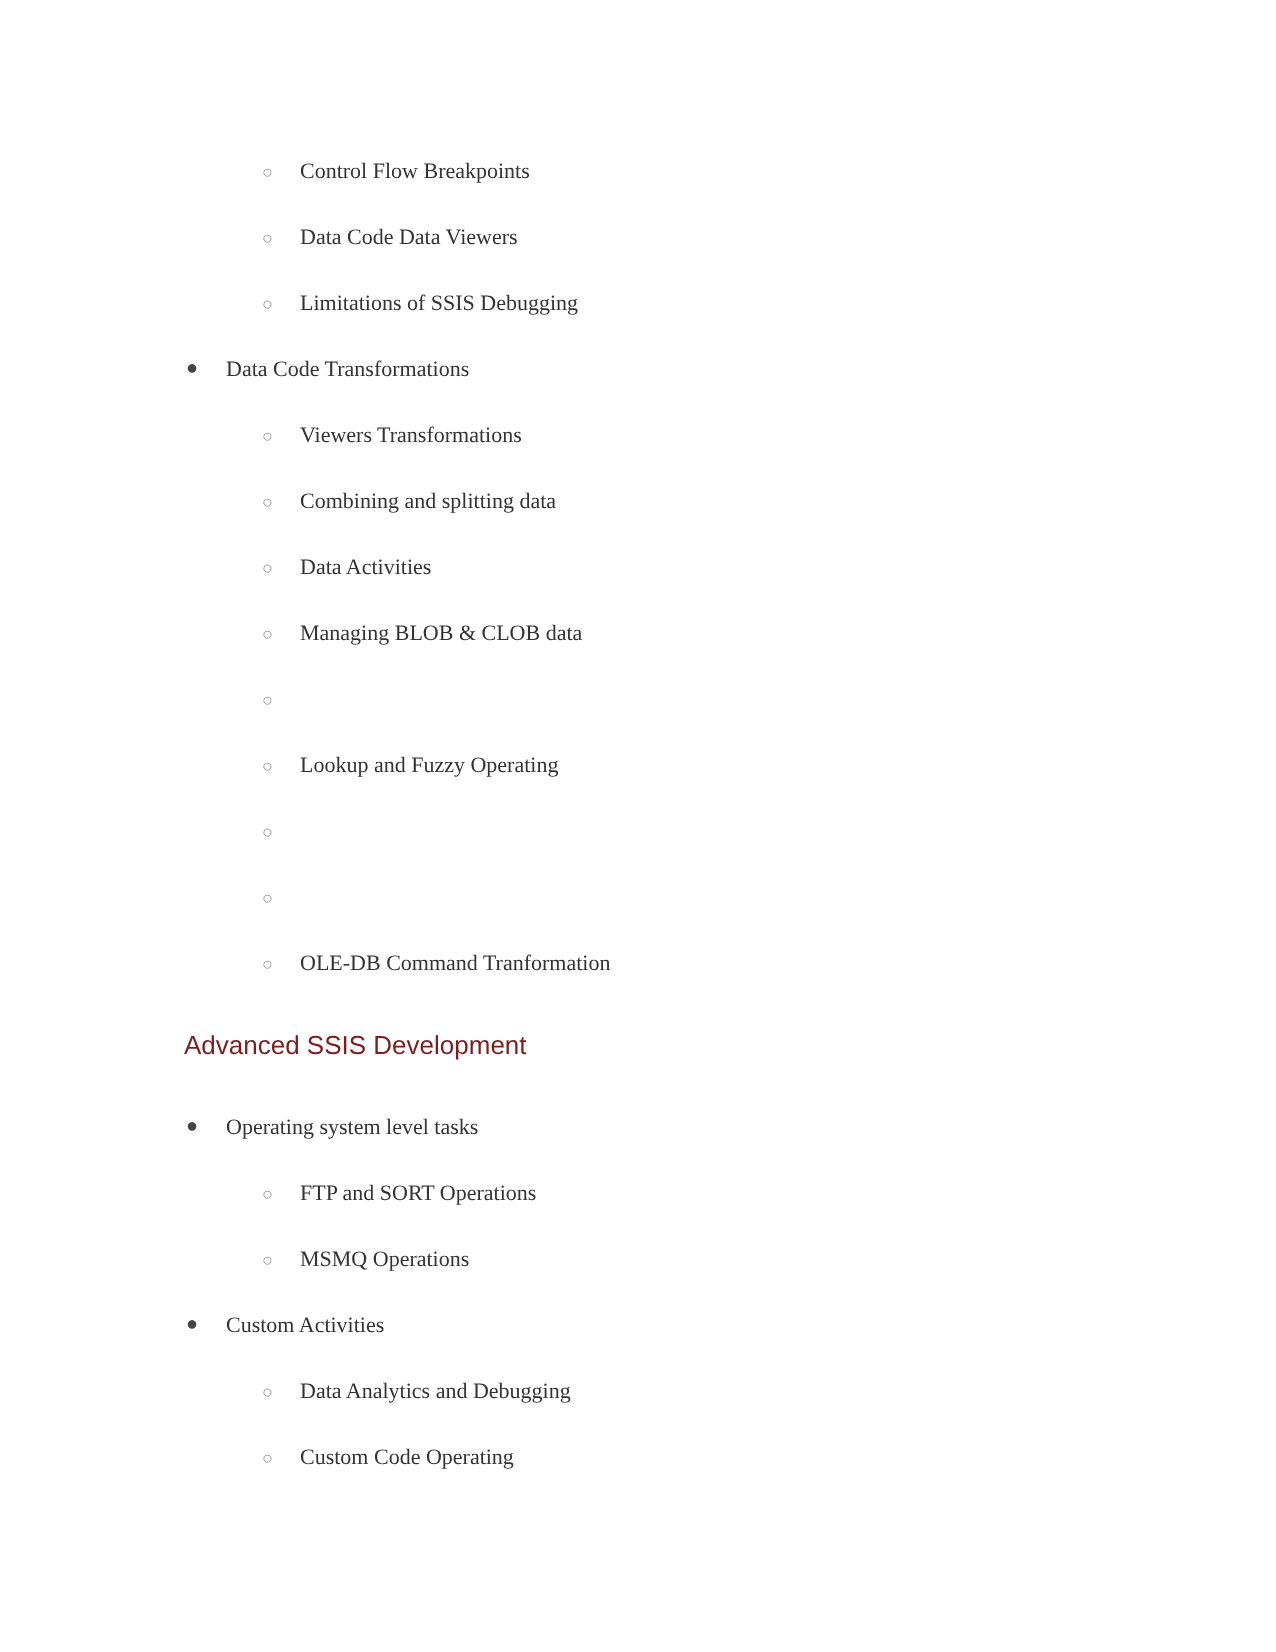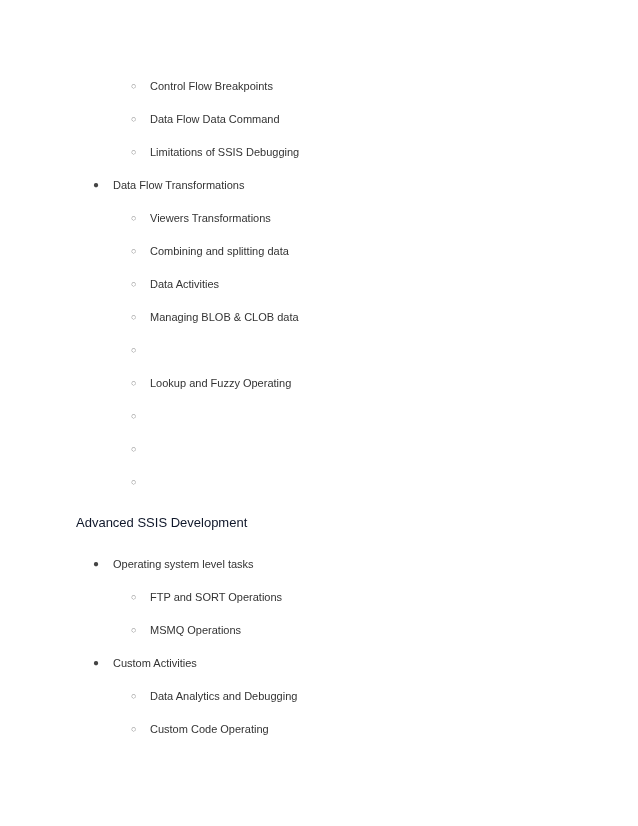--- a/index.html
+++ b/index.html
@@ -20,57 +20,58 @@
       left: 0; top: 0;
       width: 638px;
       height: 826px;
     }
     .line {
       position: absolute;
       font-size: 11px;
       line-height: 14px;
       white-space: nowrap;
       color: #333333;
+      font-family: Liberation Serif, serif;
     }
     .bullet {
       position: absolute;
       font-size: 10px;
       line-height: 14px;
       color: #444444;
     }
     .bullet.hollow {
       color: #888888;
       font-size: 9px;
     }
     .heading {
       position: absolute;
-      left: 76px;
+      left: 92px;
       top: 515px;
       font-size: 13px;
       line-height: 16px;
-      color: #0f172a;
+      color: #7f1d1d;
       white-space: nowrap;
     }
   </style>
 </head>
 <body>
 
 <div class="page">
 
   <span class="bullet hollow" style="left:131px;top:79px">○</span>
   <span class="line" style="left:150px;top:79px">Control Flow Breakpoints</span>
 
   <span class="bullet hollow" style="left:131px;top:112px">○</span>
-  <span class="line" style="left:150px;top:112px">Data Flow Data Command</span>
+  <span class="line" style="left:150px;top:112px">Data Code Data Viewers</span>
 
   <span class="bullet hollow" style="left:131px;top:145px">○</span>
   <span class="line" style="left:150px;top:145px">Limitations of SSIS Debugging</span>
 
   <span class="bullet" style="left:93px;top:178px">●</span>
-  <span class="line" style="left:113px;top:178px">Data Flow Transformations</span>
+  <span class="line" style="left:113px;top:178px">Data Code Transformations</span>
 
   <span class="bullet hollow" style="left:131px;top:211px">○</span>
   <span class="line" style="left:150px;top:211px">Viewers Transformations</span>
 
   <span class="bullet hollow" style="left:131px;top:244px">○</span>
   <span class="line" style="left:150px;top:244px">Combining and splitting data</span>
 
   <span class="bullet hollow" style="left:131px;top:277px">○</span>
   <span class="line" style="left:150px;top:277px">Data Activities</span>
 
@@ -80,20 +81,21 @@
   <span class="bullet hollow" style="left:131px;top:343px">○</span>
 
   <span class="bullet hollow" style="left:131px;top:376px">○</span>
   <span class="line" style="left:150px;top:376px">Lookup and Fuzzy Operating</span>
 
   <span class="bullet hollow" style="left:131px;top:409px">○</span>
 
   <span class="bullet hollow" style="left:131px;top:442px">○</span>
 
   <span class="bullet hollow" style="left:131px;top:475px">○</span>
+  <span class="line" style="left:150px;top:475px">OLE-DB Command Tranformation</span>
 
   <div class="heading">Advanced SSIS Development</div>
 
   <span class="bullet" style="left:93px;top:557px">●</span>
   <span class="line" style="left:113px;top:557px">Operating system level tasks</span>
 
   <span class="bullet hollow" style="left:131px;top:590px">○</span>
   <span class="line" style="left:150px;top:590px">FTP and SORT Operations</span>
 
   <span class="bullet hollow" style="left:131px;top:623px">○</span>

